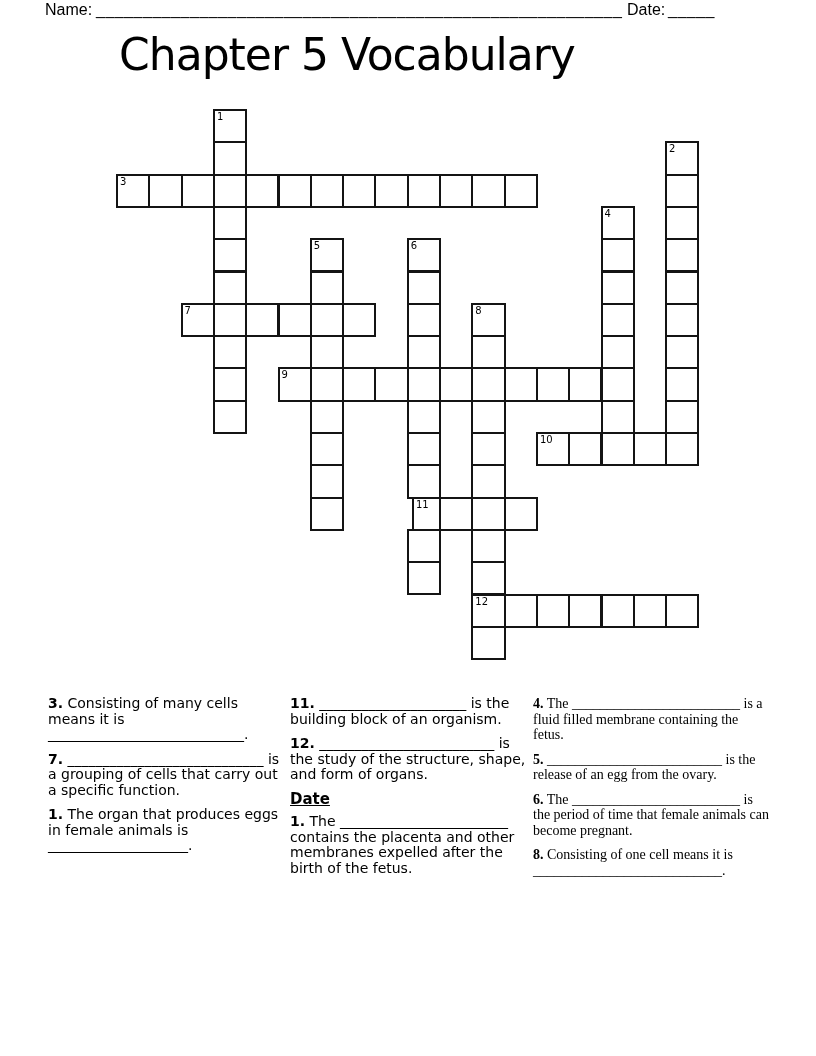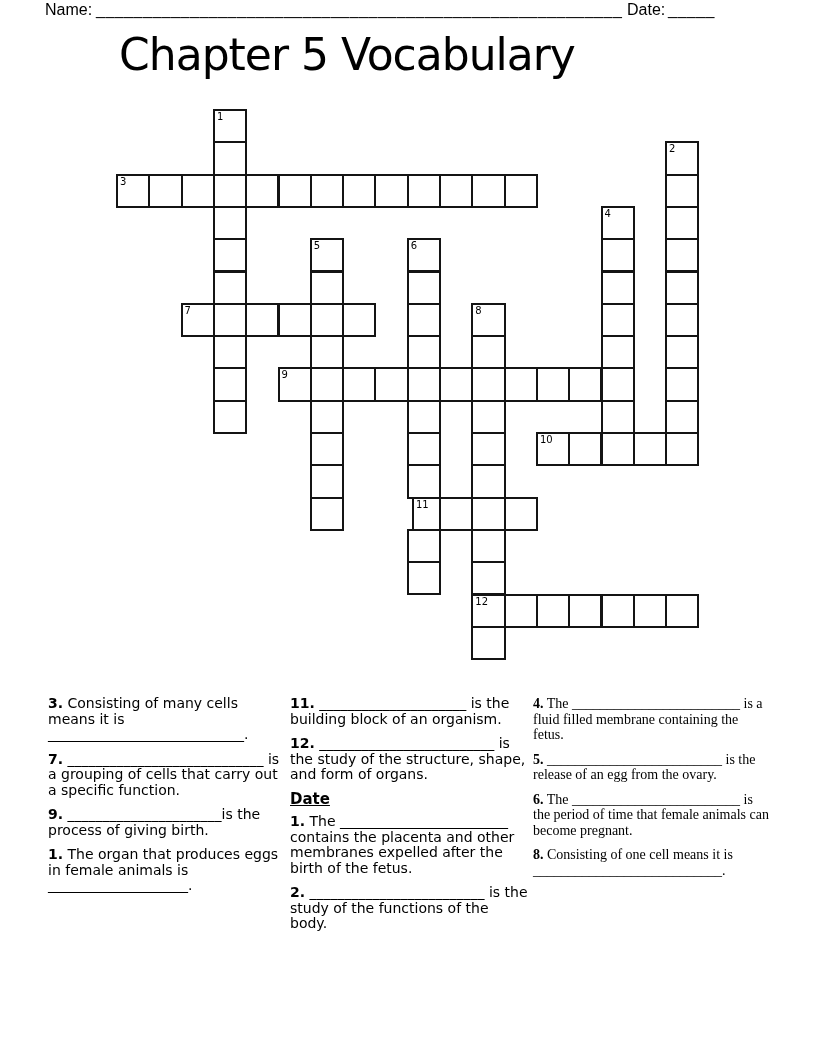--- a/index.html
+++ b/index.html
@@ -171,29 +171,27 @@
       <div class="cell" style="left: 535.9px; top: 593.5px; width: 34.3px; height: 34.3px;"></div>
       <div class="cell" style="left: 568.2px; top: 593.5px; width: 34.3px; height: 34.3px;"></div>
       <div class="cell" style="left: 600.5px; top: 593.5px; width: 34.3px; height: 34.3px;"></div>
       <div class="cell" style="left: 632.8px; top: 593.5px; width: 34.3px; height: 34.3px;"></div>
       <div class="cell" style="left: 665.1px; top: 593.5px; width: 34.3px; height: 34.3px;"></div>
     </div>
 
   <div class="clue-col col-1">
       <div class="clue"><b>3.</b> Consisting of many cells means it is ____________________________.</div>
       <div class="clue"><b>7.</b> ____________________________ is a grouping of cells that carry out a specific function.</div>
-      <div class="clue"><b>9.</b> ______________________is the process of giving birth.</div>
       <div class="clue"><b>1.</b> The organ that produces eggs in female animals is ____________________.</div>
     </div>
   <div class="clue-col col-2">
       <div class="clue"><b>11.</b> _____________________ is the building block of an organism.</div>
       <div class="clue"><b>12.</b> _________________________ is the study of the structure, shape, and form of organs.</div>
       <div class="clue-heading">Date</div>
       <div class="clue"><b>1.</b> The ________________________ contains the placenta and other membranes expelled after the birth of the fetus.</div>
-      <div class="clue"><b>2.</b> _________________________ is the study of the functions of the body.</div>
     </div>
   <div class="clue-col col-3">
       <div class="clue"><b>4.</b> The ________________________ is a fluid filled membrane containing the fetus.</div>
       <div class="clue"><b>5.</b> _________________________ is the release of an egg from the ovary.</div>
       <div class="clue"><b>6.</b> The ________________________ is the period of time that female animals can become pregnant.</div>
       <div class="clue"><b>8.</b> Consisting of one cell means it is ___________________________.</div>
     </div>
 
 </div>
 

